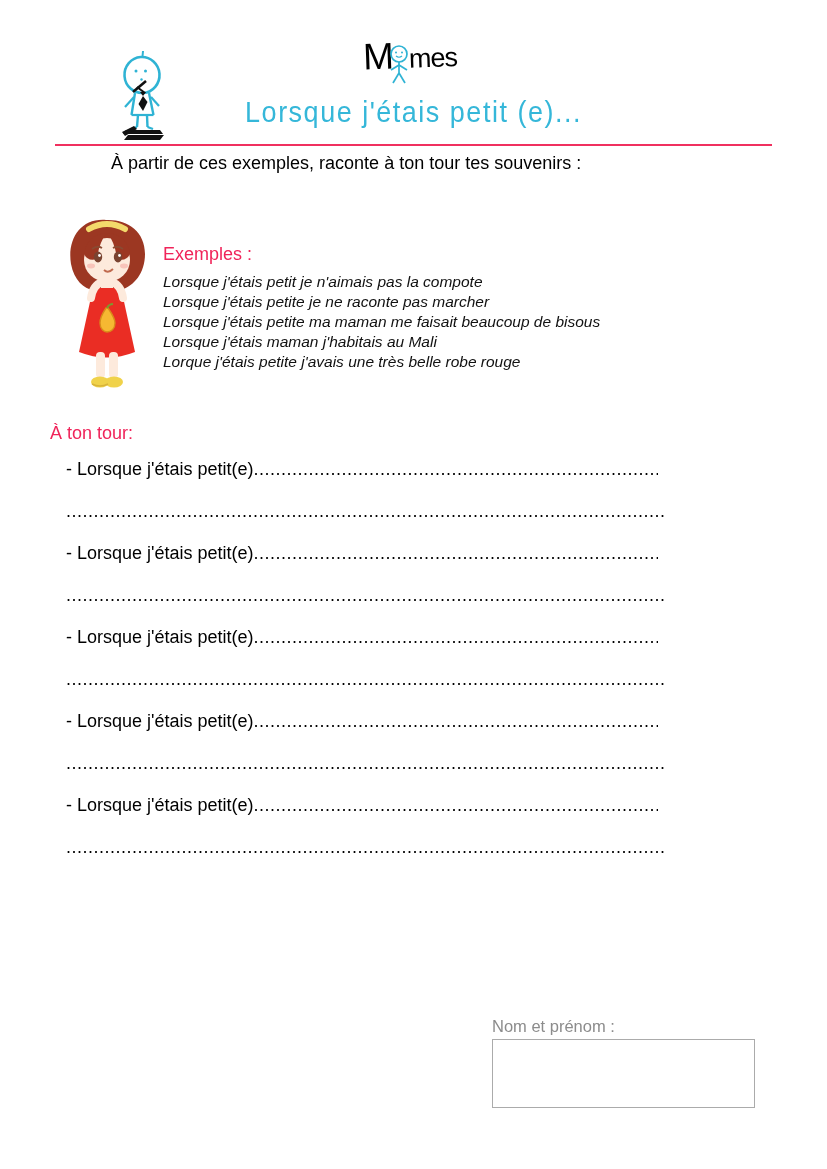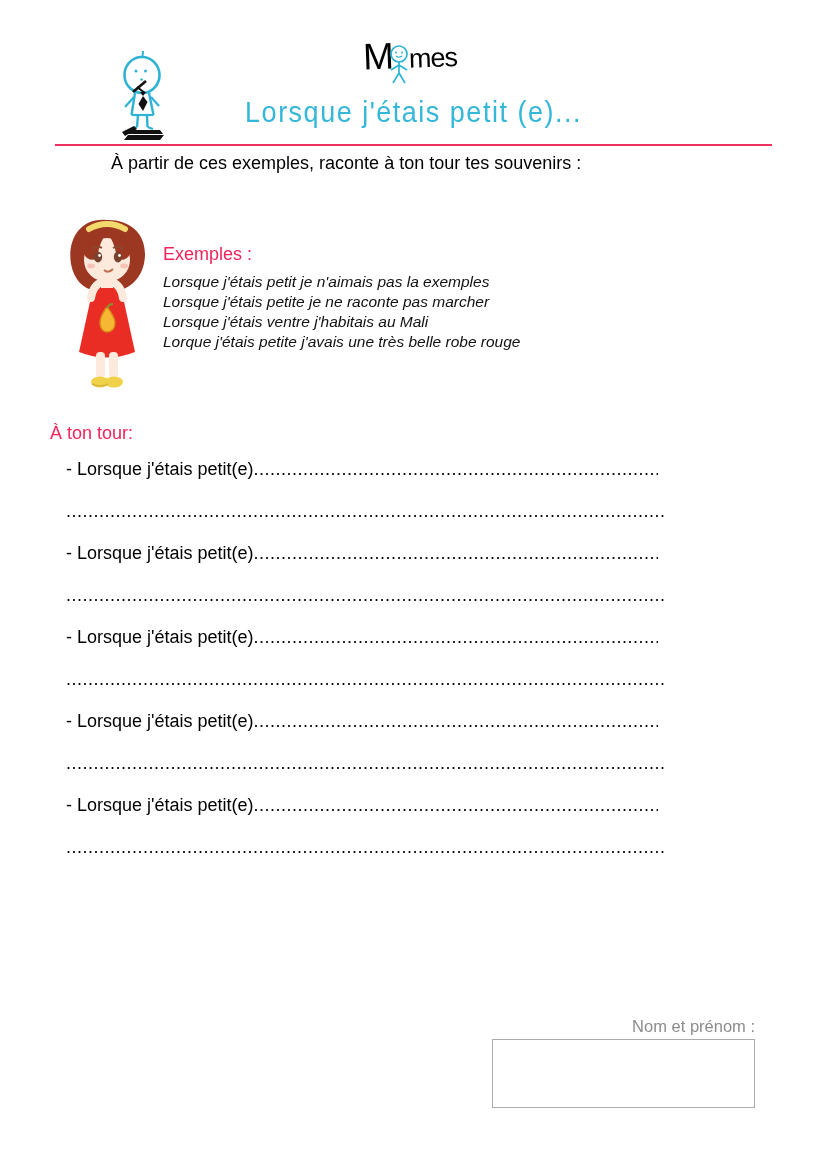--- a/index.html
+++ b/index.html
@@ -68,21 +68,20 @@
   .turn-block .line{
     height:42px;line-height:42px;
     white-space:nowrap;overflow:hidden;
   }
   .turn-block .line.prompt-line{width:592px;}
   .turn-block .line.dots-line{width:601px;letter-spacing:0.5px;}
   .turn-block .dots{letter-spacing:0.5px;}
   
   .name-label{
     position:absolute;left:492px;top:1017px;width:263px;
-    text-align:right;
     color:#8c8c8c;font-size:16.5px;
   }
   .name-box{
     position:absolute;left:492px;top:1039px;width:261px;height:67px;
     border:1px solid #ababab;background:#fff;
   }
 </style>
 </head>
 <body>
 
@@ -164,23 +163,24 @@
       <rect x="49" y="140" width="9" height="26" rx="4" fill="#fdeadc"></rect>
       <ellipse cx="40" cy="170" rx="9" ry="5.5" fill="#f0d24a"></ellipse>
       <ellipse cx="54" cy="170" rx="9" ry="5.5" fill="#f0d24a"></ellipse>
       <path d="M32,172 Q40,176 48,172" stroke="#d8b43a" stroke-width="1.4" fill="none"></path>
     </svg>
   </div>
 
   <div class="examples-heading">Exemples :</div>
 
   <div class="examples-lines">
-    <div>Lorsque j'étais petit je n'aimais pas la exemples</div>
+    <div>Lorsque j'étais petit je n'aimais pas la compote</div>
     <div>Lorsque j'étais petite je ne raconte pas marcher</div>
-    <div>Lorsque j'étais ventre j'habitais au Mali</div>
+    <div>Lorsque j'étais petite ma maman me faisait beaucoup de bisous</div>
+    <div>Lorsque j'étais maman j'habitais au Mali</div>
     <div>Lorque j'étais petite j'avais une très belle robe rouge</div>
   </div>
 
   <div class="turn-heading">À ton tour:</div>
 
   <div class="turn-block">
     <div class="line prompt-line"><span>- Lorsque j'étais petit(e)</span><span class="dots">........................................................................................................................................................</span></div>
     <div class="line dots-line">........................................................................................................................................................</div>
     <div class="line prompt-line"><span>- Lorsque j'étais petit(e)</span><span class="dots">........................................................................................................................................................</span></div>
     <div class="line dots-line">........................................................................................................................................................</div>

